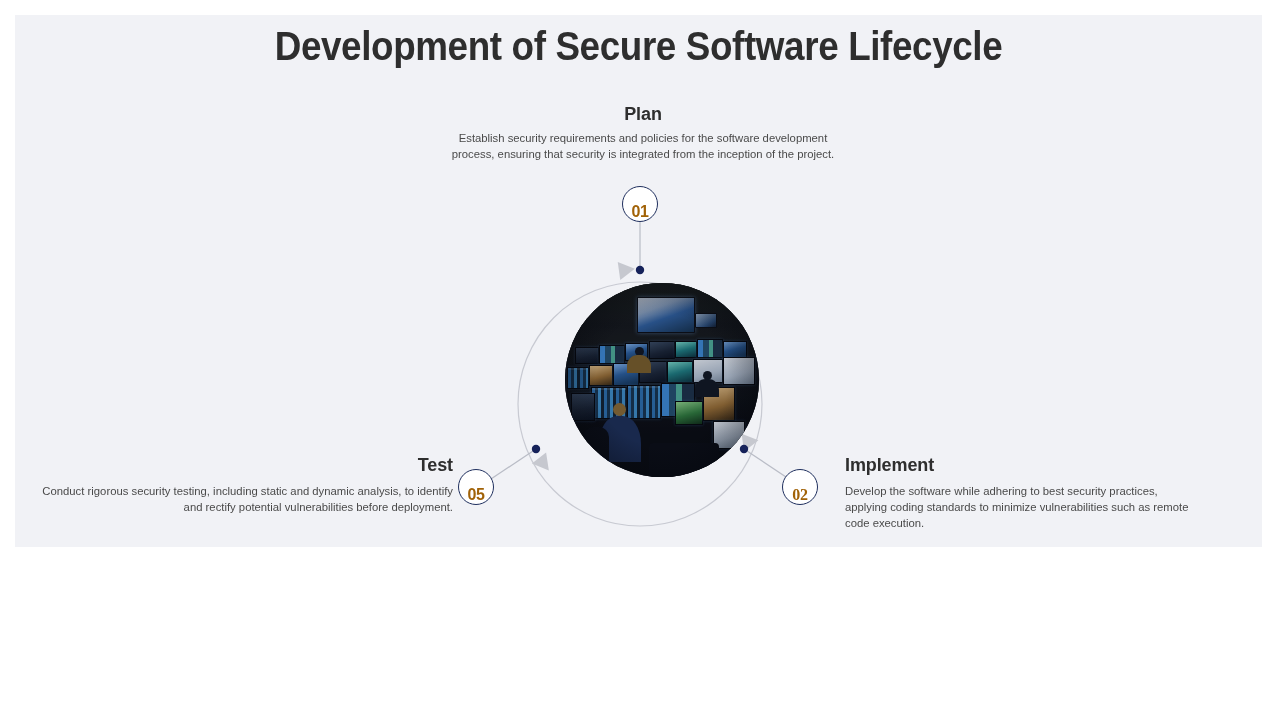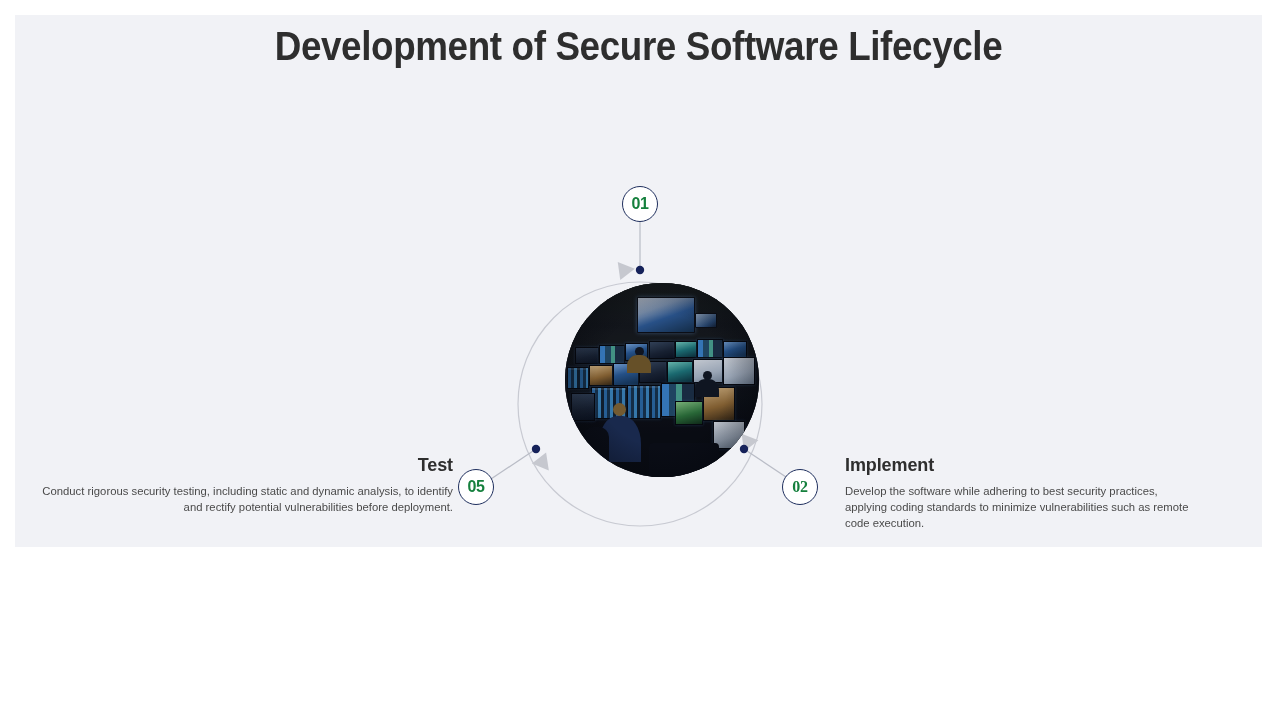--- a/index.html
+++ b/index.html
@@ -143,26 +143,26 @@
   
   .num-circle {
     position: absolute;
     width: 36px;
     height: 36px;
     border-radius: 50%;
     background: #ffffff;
     border: 1.6px solid #1f2f5e;
     box-sizing: border-box;
     display: flex;
-    align-items: center;
+    align-items: flex-end;
     justify-content: center;
     font-family: "Liberation Sans", sans-serif;
     font-size: 16px;
     font-weight: bold;
-    color: #15803d;
+    color: #a16207;
     letter-spacing: -0.3px;
   }
   #circle-01 { left: 607px; top: 171px; }   
   #circle-02 { left: 767px; top: 454px; font-family: Liberation Serif, serif; }   
   #circle-03 { left: 443px; top: 454px; }   
 
   
   .blk-heading {
     font-family: "Liberation Sans", sans-serif;
     font-weight: bold;
@@ -288,20 +288,22 @@
 
     <div id="circle-02" class="num-circle">
       <span>02</span>
     </div>
 
     <div id="circle-03" class="num-circle">
       <span>05</span>
     </div>
 
     <div id="block-plan">
+      <div class="blk-heading">Plan</div>
+      <div class="blk-body">Establish security requirements and policies for the software development process, ensuring that security is integrated from the inception of the project.</div>
     </div>
 
     <div id="block-test">
       <div class="blk-heading">Test</div>
       <div class="blk-body">Conduct rigorous security testing, including static and dynamic analysis, to identify and rectify potential vulnerabilities before deployment.</div>
     </div>
 
     <div id="block-implement">
       <div class="blk-heading">Implement</div>
       <div class="blk-body">Develop the software while adhering to best security practices, applying coding standards to minimize vulnerabilities such as remote code execution.</div>

